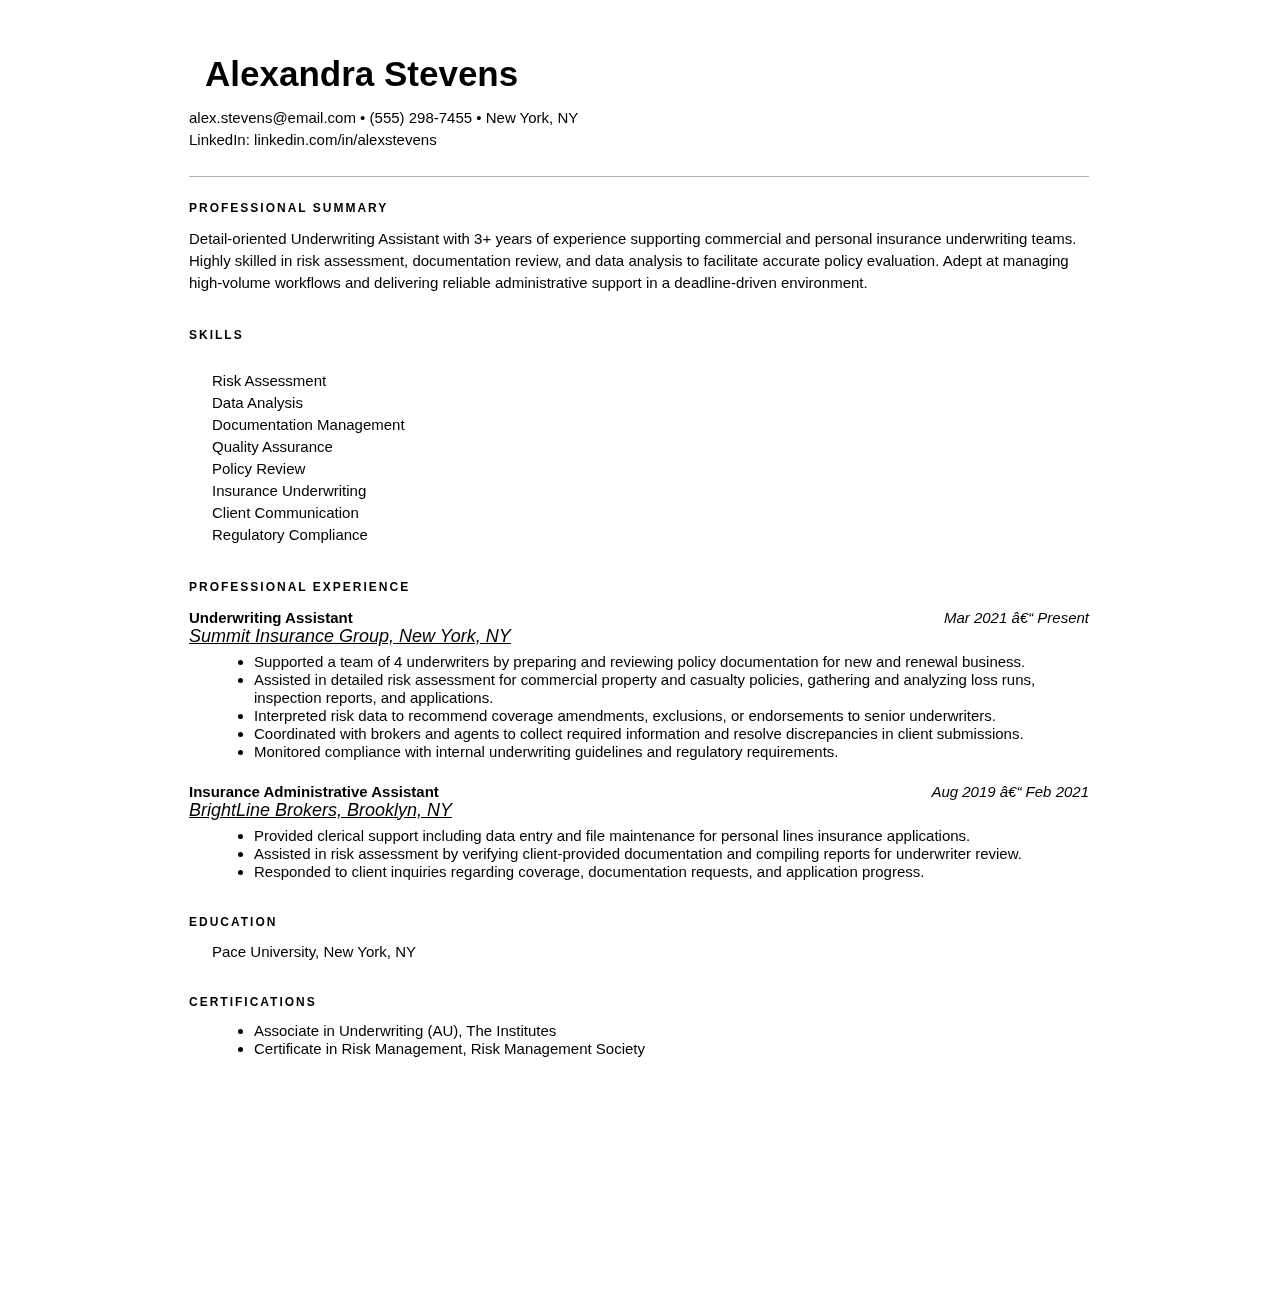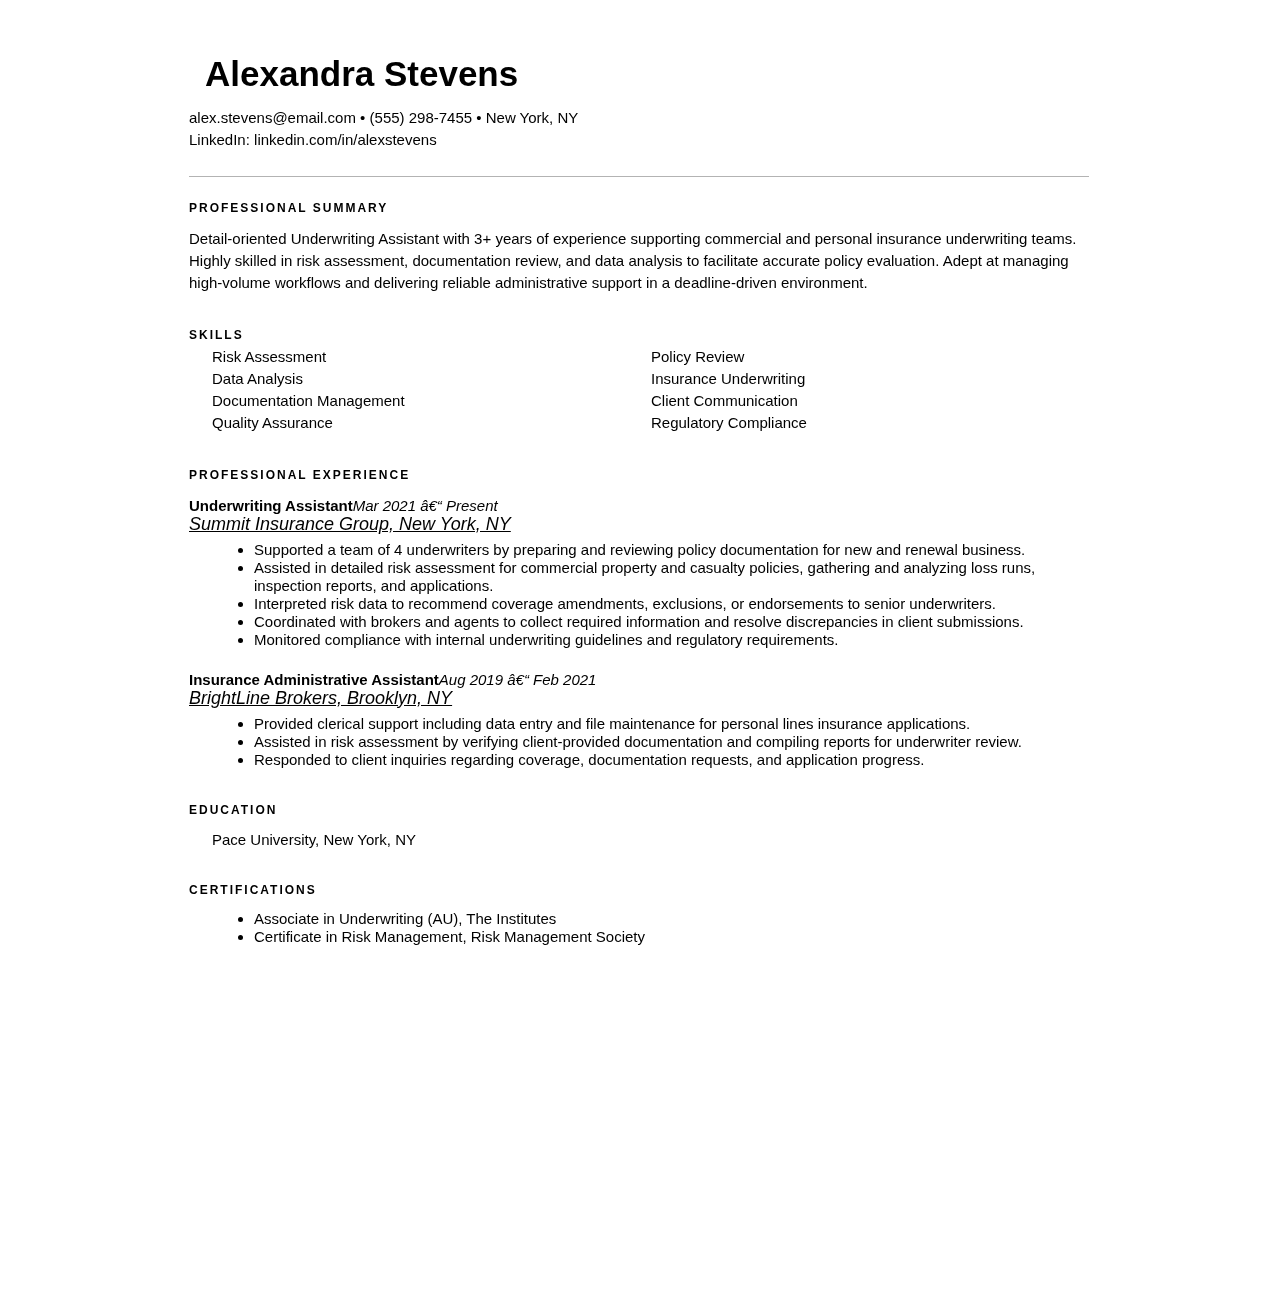--- a/index.html
+++ b/index.html
@@ -50,40 +50,41 @@
   
   .summary-text {
     font-size: 15px;
     line-height: 22px;
     margin: 13px 0 0 0;
   }
 
   
   .skills-grid {
     display: flex;
-    margin: 4px 0 0 23px;
+    margin: 28px 0 0 23px;
+    flex-direction: column;
   }
   .skills-col-left { width: 439px; }
   .skills-col-right { flex: 1; }
   .plain-list {
     list-style: none;
     margin: 0;
     padding: 0;
   }
   .plain-list li {
     font-size: 15px;
     line-height: 22px;
   }
 
   
   .job { margin-top: 15px; }
   .job + .job { margin-top: 22px; }
   .job-header {
     display: flex;
-    justify-content: flex-start;
+    justify-content: space-between;
     align-items: baseline;
   }
   .job-title {
     font-weight: bold;
     font-size: 15px;
     line-height: 18px;
   }
   .job-dates {
     font-style: italic;
     font-size: 15px;

